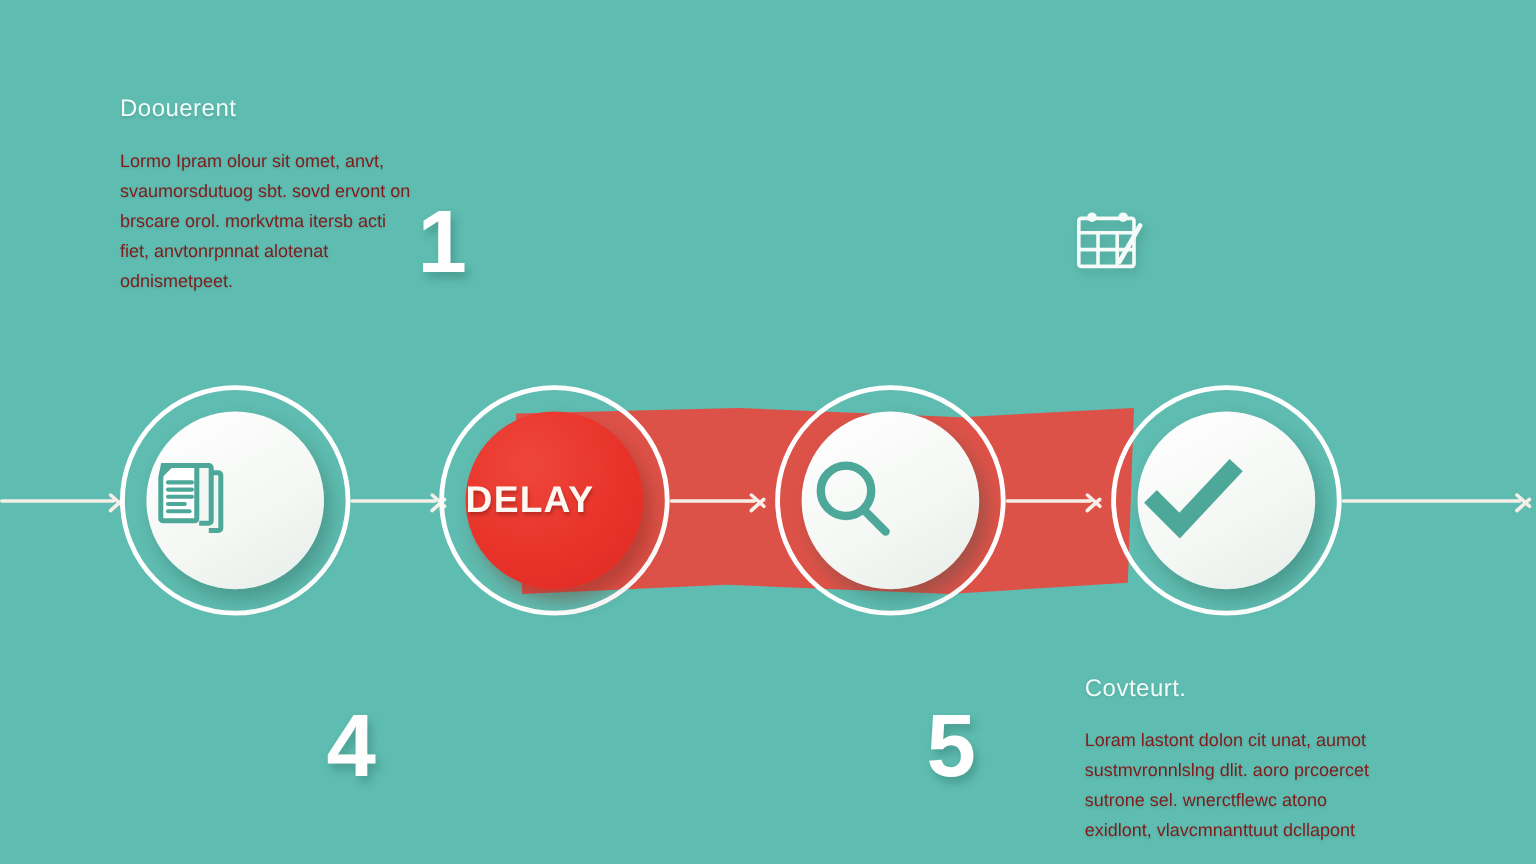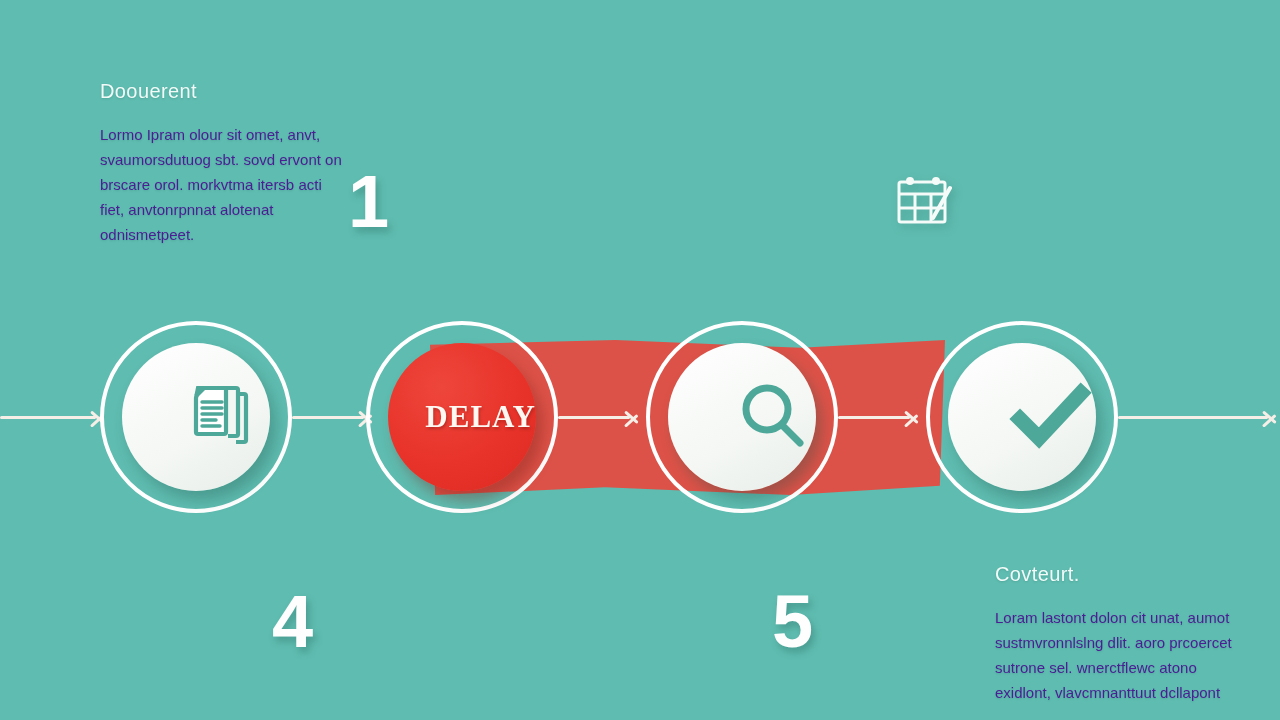--- a/index.html
+++ b/index.html
@@ -58,21 +58,21 @@
     top:321px;
     border-radius:50%;
     border:4px solid #FFFFFF;
     display:flex; align-items:center; justify-content:center;
   }
   .node-inner {
     width:148px; height:148px;
     border-radius:50%;
     background:linear-gradient(150deg,#FFFFFF 0%, #F4F7F4 60%, #E6EDE8 100%);
     box-shadow:6px 9px 14px rgba(30,80,70,0.30);
-    display:flex; align-items:center; justify-content:flex-end;font-family:Liberation Serif, serif;
+    display:flex; align-items:center; justify-content:flex-start;
   }
   .node-inner.red {
     background:radial-gradient(circle at 36% 30%, #EE463B 0%, #E8332A 55%, #DC2A22 100%);
     box-shadow:7px 10px 14px rgba(120,30,20,0.35);
     color:#FFFFFF;
   }
   .delay-label {
     font-size:31px;
     font-weight:bold;
     letter-spacing:1px;
@@ -88,21 +88,21 @@
     font-weight:normal;
     color:#F2FBF8;
     margin-bottom:19px;
     letter-spacing:0.4px;
     filter:blur(0.55px);
     text-shadow:0 1px 2px rgba(40,110,100,.25);
   }
   .block p {
     font-size:15px;
     line-height:25px;
-    color:#4c1d95;
+    color:#7f1d1d;
     filter:blur(0.65px);
     text-shadow:0 1px 2px rgba(40,110,100,.22);
   }
 
   
   .numeral {
     position:absolute;
     font-size:74px;
     font-weight:bold;
     color:#FDFEFD;
@@ -185,21 +185,21 @@
 
   <div class="block" style="left:100px; top:80px;">
     <h3>Doouerent</h3>
     <p>Lormo Ipram olour sit omet, anvt, svaumorsdutuog sbt. sovd ervont on brscare orol. morkvtma itersb acti fiet, anvtonrpnnat alotenat odnismetpeet.</p>
   </div>
 
 
   <div class="block" style="left:498px; top:563px;">
   </div>
 
-  <div class="block" style="left:995px; top:563px;">
+  <div class="block" style="left:904px; top:563px;">
     <h3>Covteurt.</h3>
     <p>Loram lastont dolon cit unat, aumot sustmvronnlslng dlit. aoro prcoercet sutrone sel. wnerctflewc atono exidlont, vlavcmnanttuut dcllapont</p>
   </div>
 
   <span class="numeral" style="left:348px; top:165px;">1</span>
   <span class="numeral" style="left:272px; top:585px;">4</span>
   <span class="numeral" style="left:772px; top:585px;">5</span>
 
   <div class="mini-icon" style="left:893px; top:172px;">
     <svg width="62" height="58" viewBox="0 0 62 58">

